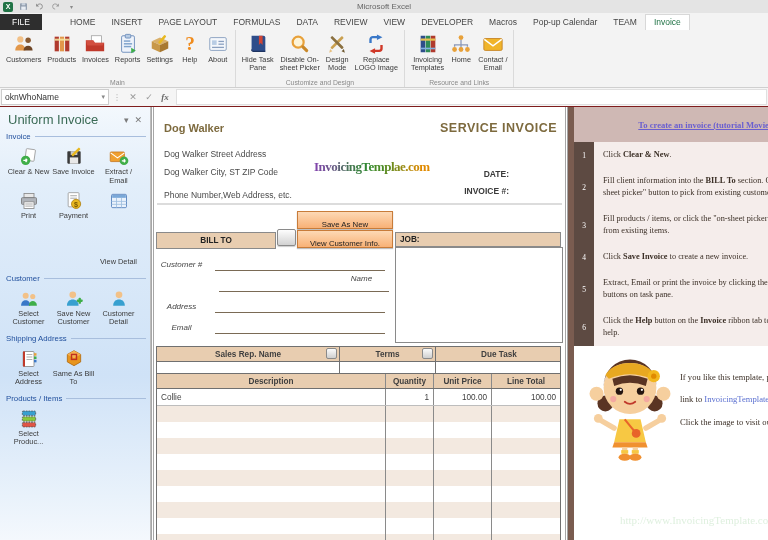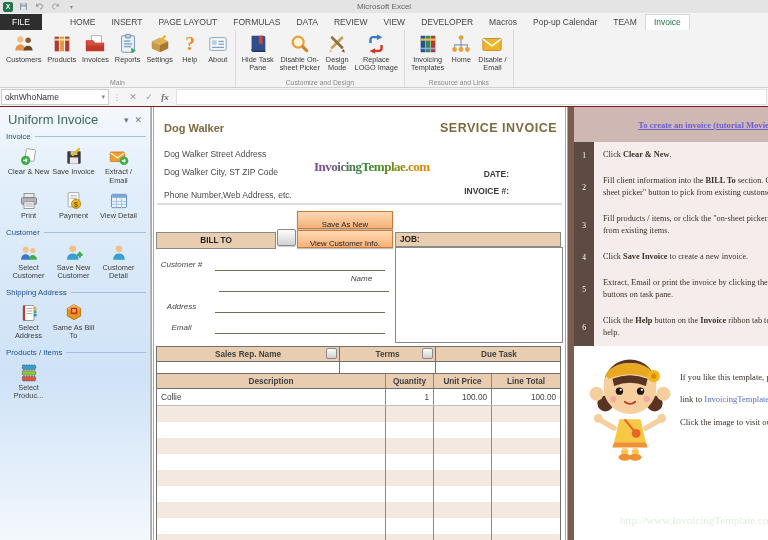--- a/index.html
+++ b/index.html
@@ -238,21 +238,21 @@
         <button class="rbtn"><span class="ric"><svg viewBox="0 0 24 24" width="22" height="22">
               <path d="M12 7v4M5 15v-2h14v2M12 11v7" stroke="#8a98b8" fill="none" stroke-width="1.4"></path>
               <circle cx="12" cy="5" r="2.6" fill="#e8a13a"></circle>
               <circle cx="5" cy="18" r="2.6" fill="#e8a13a"></circle>
               <circle cx="12" cy="18" r="2.6" fill="#e8a13a"></circle>
               <circle cx="19" cy="18" r="2.6" fill="#e8a13a"></circle>
             </svg></span><span>Home</span></button>
         <button class="rbtn"><span class="ric"><svg viewBox="0 0 24 24" width="22" height="22">
               <rect x="2" y="6" width="20" height="13" rx="1.5" fill="#f0b429" stroke="#c8882a"></rect>
               <path d="M2.5 7l9.5 7 9.5-7" fill="none" stroke="#fff" stroke-width="1.5"></path>
-            </svg></span><span>Disable /
+            </svg></span><span>Contact /
 Email</span></button>
       </div>
       <div class="gname">Resource and Links</div>
     </div>
   </div>
 
 <div class="fbar">
   <div class="namebox">
     <span>oknWhoName</span>
     <span class="arr">▾</span>
@@ -337,21 +337,21 @@
               <span style="white-space: pre-line;">Payment</span>
             </button>
             <button class="tpbtn">
               <span class="ric">
                 <svg viewBox="0 0 24 24" width="20" height="20">
                   <rect x="3" y="4" width="18" height="16" rx="1.5" fill="#eaf2fc" stroke="#4a78b8"></rect>
                   <rect x="3.8" y="4.8" width="16.4" height="3.4" fill="#7aa8d8"></rect>
                   <path d="M9 8.5V20M15 8.5V20M3 12.5h18M3 16h18" stroke="#9ebede" stroke-width="1"></path>
                 </svg>
               </span>
-              <span style="white-space: pre-line;">View Detail</span>
+              <span style="white-space: pre-line; margin-top: 46px;">View Detail</span>
             </button>
           </div>
         </div>
         <div class="tps">
           <div class="tps-head">
             <span>Customer</span>
             <span class="rule"></span>
           </div>
           <div class="tps-btns">
             <button class="tpbtn">

